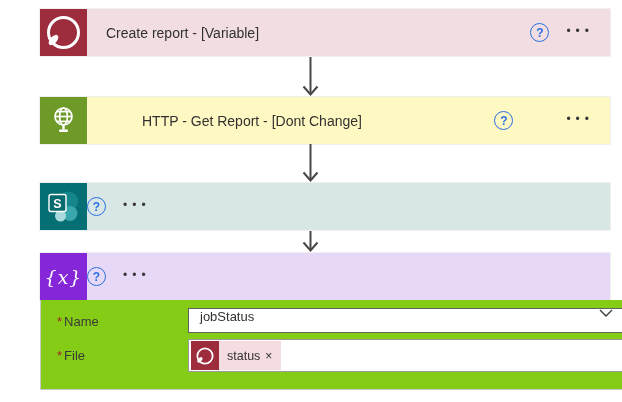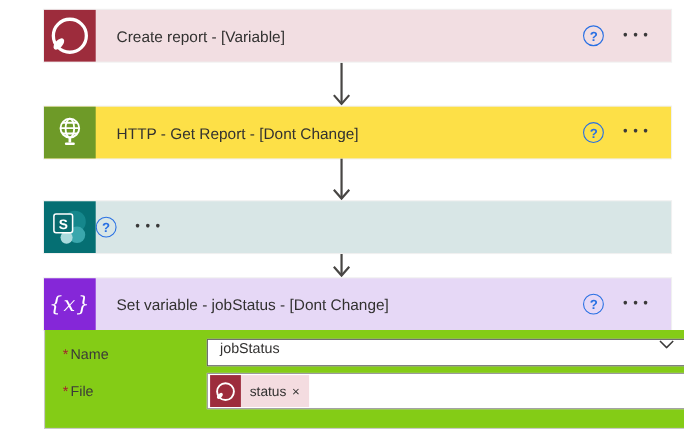--- a/index.html
+++ b/index.html
@@ -46,21 +46,21 @@
       <div class="more-btn">•••</div>
     </div>
   </div>
 
   <svg class="arrow" style="top:57px" width="17" height="39" viewBox="0 0 17 39">
     <line x1="8.5" y1="0" x2="8.5" y2="36.5" stroke="#484644" stroke-width="2"></line>
     <polyline points="1.5,29.5 8.5,37.5 15.5,29.5" fill="none" stroke="#484644" stroke-width="2"></polyline>
   </svg>
 
   <div class="card" style="top:97px">
-    <div class="card-header" style="background-color: #fde047;">
+    <div class="card-header" style="background-color: #fef9c3; gap: 36px;">
       <div class="icon-sq" style="background-color: rgb(110, 154, 40);">
         <svg width="47" height="47" viewBox="0 0 47 47">
           <g stroke="#fff" fill="none" stroke-width="1.7">
             <circle cx="23.5" cy="19.5" r="8.5"></circle>
             <ellipse cx="23.5" cy="19.5" rx="3.9" ry="8.5"></ellipse>
             <line x1="15" y1="19.5" x2="32" y2="19.5"></line>
             <line x1="16.7" y1="14.6" x2="30.3" y2="14.6"></line>
             <line x1="16.7" y1="24.4" x2="30.3" y2="24.4"></line>
           </g>
           <line x1="23.5" y1="28" x2="23.5" y2="32.5" stroke="#fff" stroke-width="2.4"></line>
@@ -97,21 +97,20 @@
   <svg class="arrow" style="top:231px" width="17" height="21" viewBox="0 0 17 21">
     <line x1="8.5" y1="0" x2="8.5" y2="18.5" stroke="#484644" stroke-width="2"></line>
     <polyline points="1.5,11.5 8.5,19.5 15.5,11.5" fill="none" stroke="#484644" stroke-width="2"></polyline>
   </svg>
 
   <div class="card" style="top:253px">
     <div class="card-header" style="background-color: rgb(230, 216, 246);">
       <div class="icon-sq" style="background-color: rgb(133, 39, 216);">
         <span class="vx-glyph">{x}</span>
       </div>
-      <div class="card-title">Set variable - jobStatus - [Dont Change]</div>
       <div class="help-btn">?</div>
       <div class="more-btn">•••</div>
     </div>
 
     <div class="card-body">
 
       <div class="field-label" style="top:14px">
         <span class="req">*</span><span>Name</span>
       </div>
       <div class="combobox">

